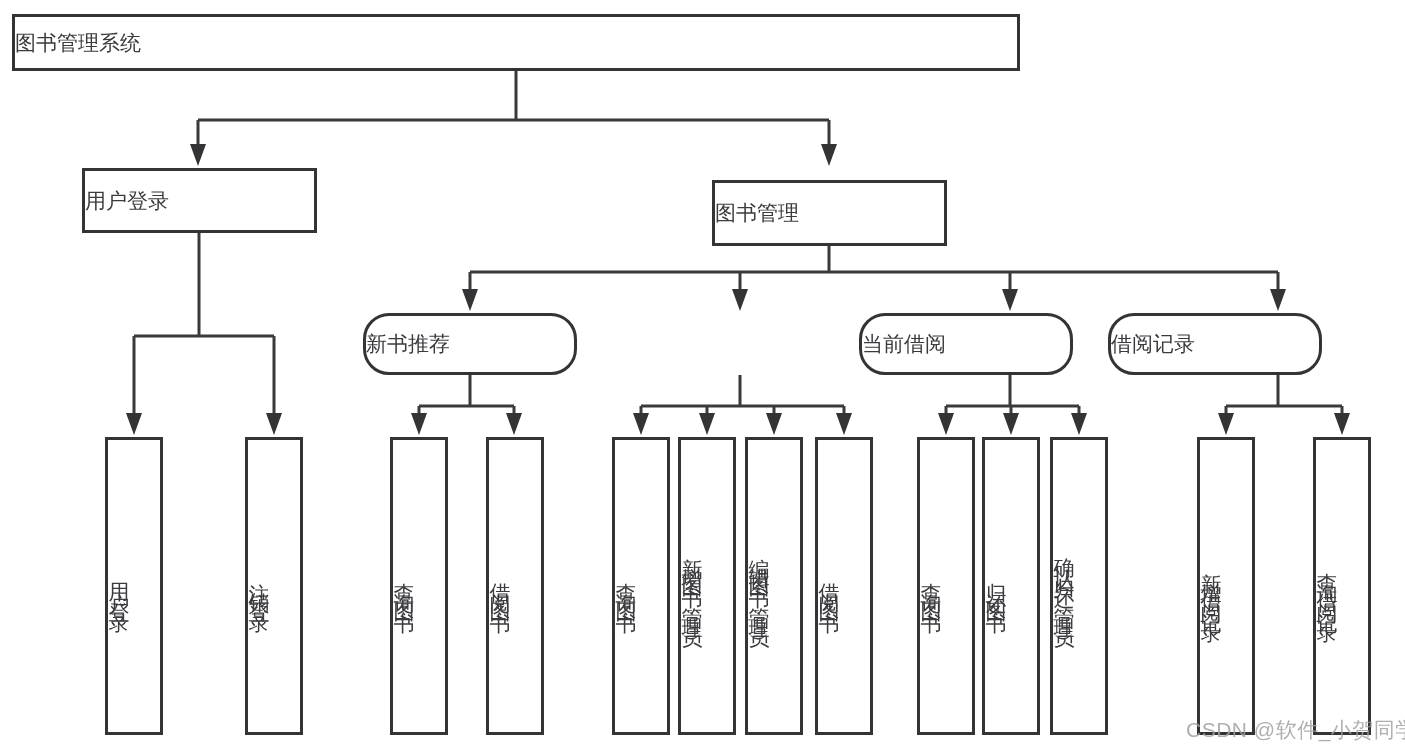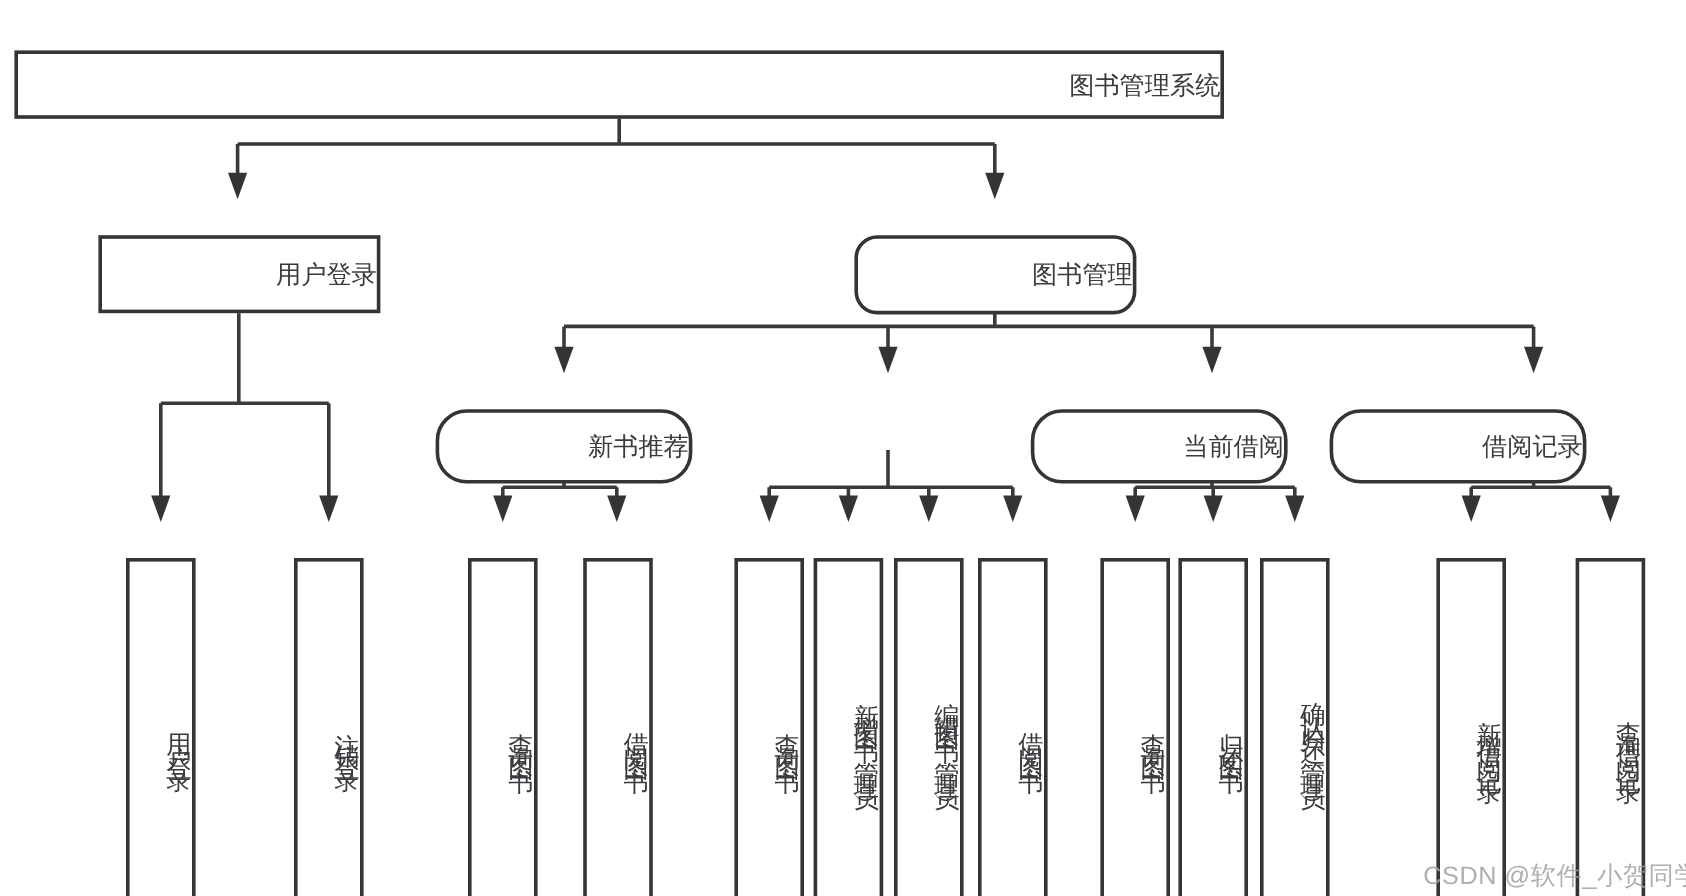--- a/index.html
+++ b/index.html
@@ -23,40 +23,39 @@
     top: 0;
     z-index: 1;
   }
   .node {
     position: absolute;
     box-sizing: border-box;
     border: 3px solid #343436;
     background: #ffffff;
     display: flex;
     align-items: center;
-    justify-content: flex-end;
+    justify-content: flex-start;
     color: #3b3b3f;
     font-size: 21px;
     z-index: 2;
     text-align: center;
-    margin-top: 28px;
   }
   .leaf > span {
     writing-mode: vertical-rl;
     text-orientation: mixed;
     letter-spacing: 10px;
     line-height: 1.1;
     font-size: 21px;
     color: #3b3b3f;
     max-height: 288px;
   }
   
   .n-root  { left: 12px;  top: 14px;  width: 1008px; height: 57px; }
   .n-login { left: 82px;  top: 168px; width: 235px;  height: 65px; }
-  .n-mgmt  { left: 712px; top: 168px; width: 235px;  height: 66px; border-radius: 19px; }
+  .n-mgmt  { left: 712px; top: 180px; width: 235px;  height: 66px; }
   .n-l3    { top: 313px;  height: 62px; width: 214px; border-radius: 26px; }
   .n-rec   { left: 363px; }
   .n-bor   { left: 633px; }
   .n-cur   { left: 859px; }
   .n-his   { left: 1108px; }
   .leaf    { top: 437px;  height: 298px; width: 58px; }
   .lf-1  { left: 105px; }
   .lf-2  { left: 245px; }
   .lf-3  { left: 390px; }
   .lf-4  { left: 486px; }

